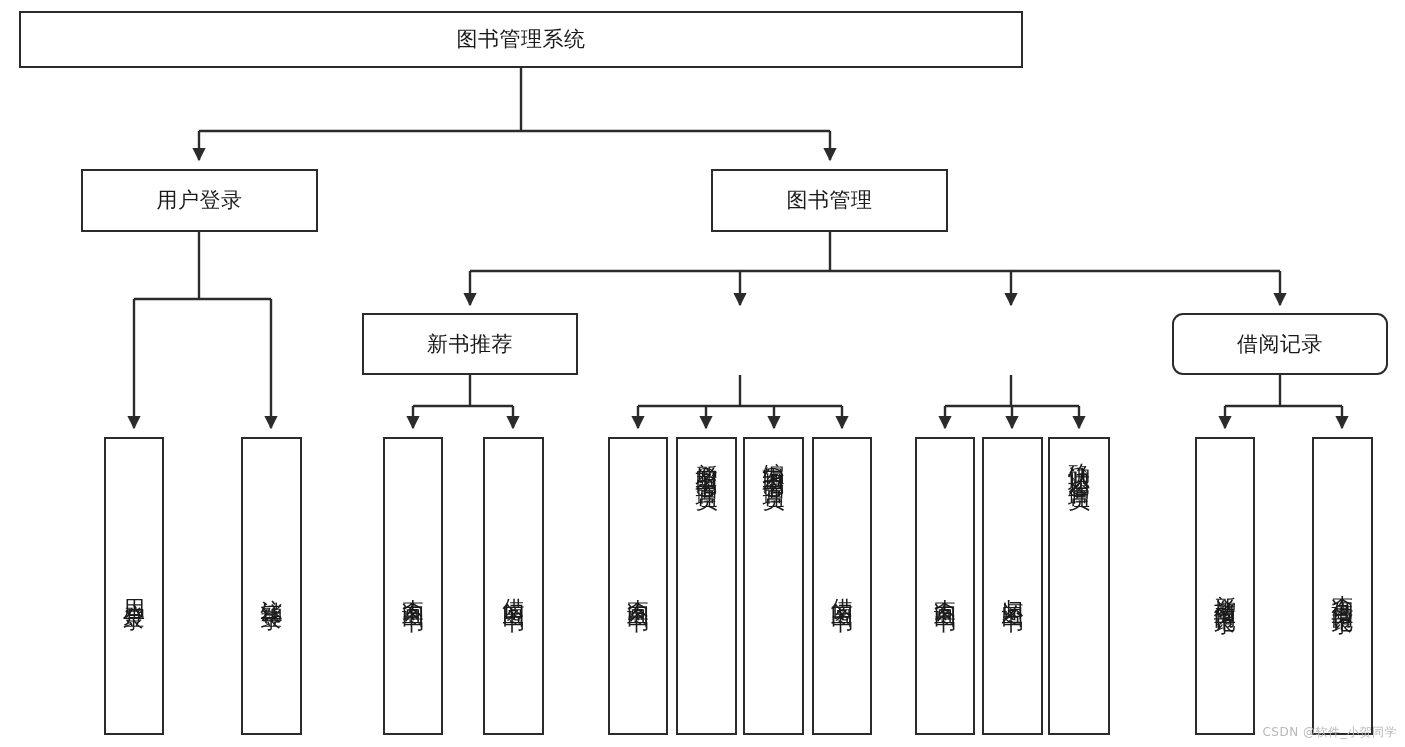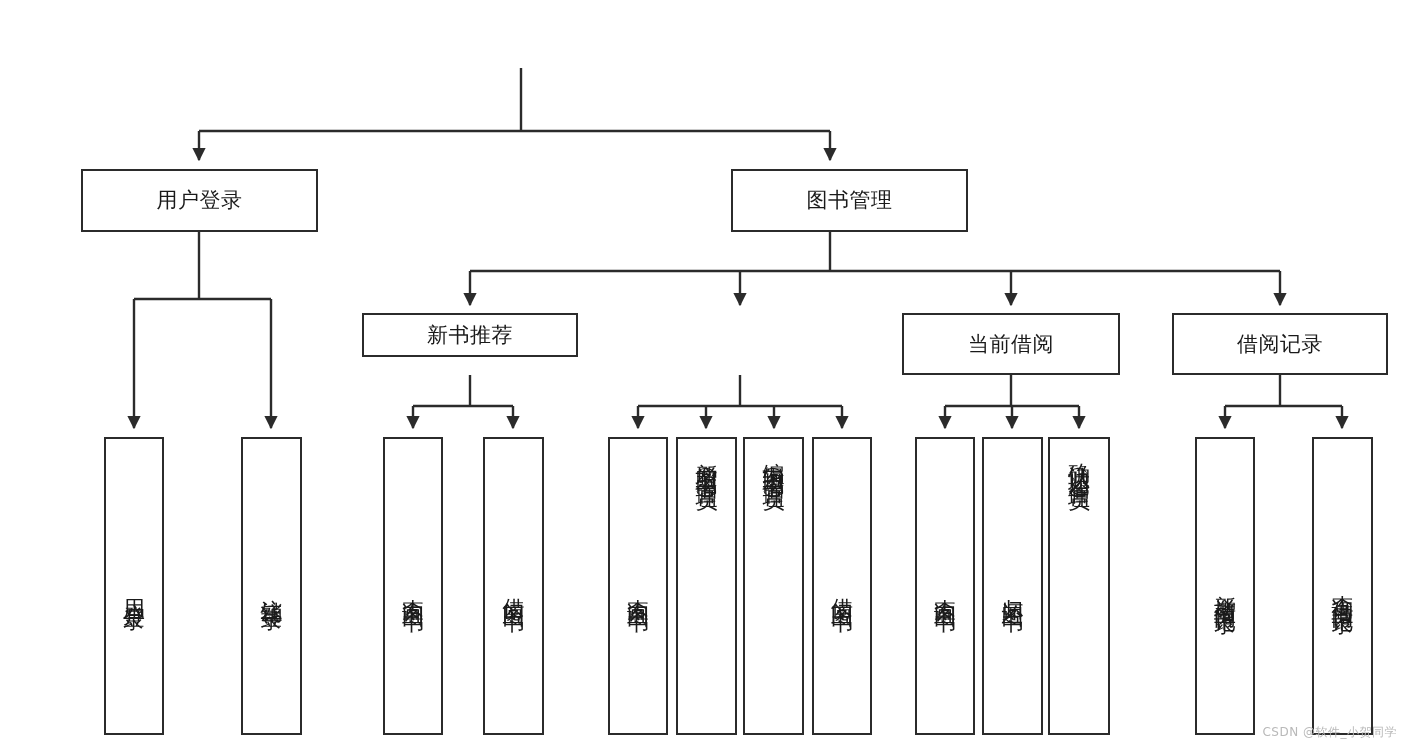--- a/index.html
+++ b/index.html
@@ -127,35 +127,35 @@
       <path d="M 1012 406 L 1012 428" marker-end="url(#arrow)"></path>
       <path d="M 1079 406 L 1079 428" marker-end="url(#arrow)"></path>
 
       <path d="M 1280 375 L 1280 406"></path>
       <path d="M 1225 406 L 1342 406"></path>
       <path d="M 1225 406 L 1225 428" marker-end="url(#arrow)"></path>
       <path d="M 1342 406 L 1342 428" marker-end="url(#arrow)"></path>
     </g>
   </svg>
 
+  <div class="node horiz root" style="left:19px; top:11px; width:1004px; height:57px;">
+    <span class="node-label">图书管理系统</span>
+  </div>
 
   <div class="node horiz" style="left:81px; top:169px; width:237px; height:63px;">
     <span class="node-label">用户登录</span>
   </div>
-  <div class="node horiz" style="left:711px; top:169px; width:237px; height:63px;margin-left:20px;">
+  <div class="node horiz" style="left:711px; top:169px; width:237px; height:63px;">
     <span class="node-label">图书管理</span>
   </div>
 
-  <div class="node horiz" style="left:362px; top:313px; width:216px; height:44px;">
+  <div class="node horiz" style="left:362px; top:313px; width:216px; height:62px;">
     <span class="node-label">新书推荐</span>
   </div>
-  <div class="node horiz" style="left:902px; top:313px; width:218px; height:62px;">
-    <span class="node-label">当前借阅</span>
-  </div>
-  <div class="node horiz" style="left:1172px; top:313px; width:216px; height:62px;">
+  <div class="node horiz" style="left:1172px; top:313px; width:216px; height:62px;border-radius:11px;">
     <span class="node-label">借阅记录</span>
   </div>
 
   <div class="node vert centerv" style="left:104px; top:437px; width:60px; height:298px;">
     <span class="node-label">用户登录</span>
   </div>
   <div class="node vert centerv" style="left:241px; top:437px; width:61px; height:298px;">
     <span class="node-label">注销登录</span>
   </div>
 

